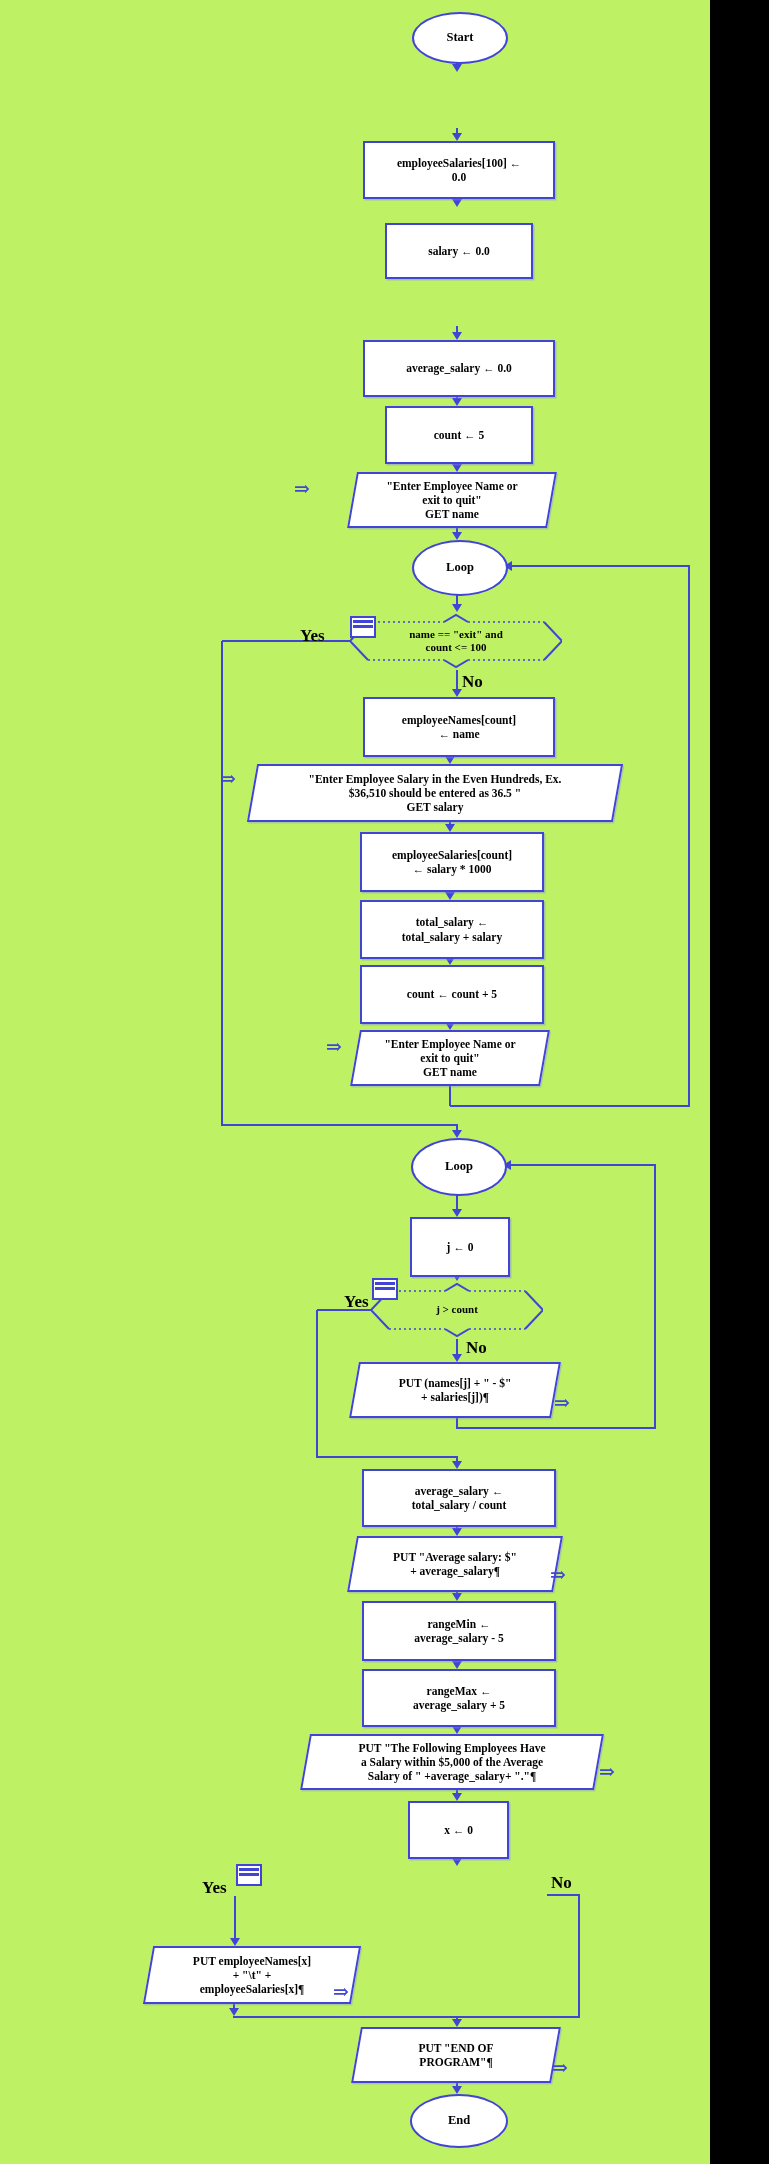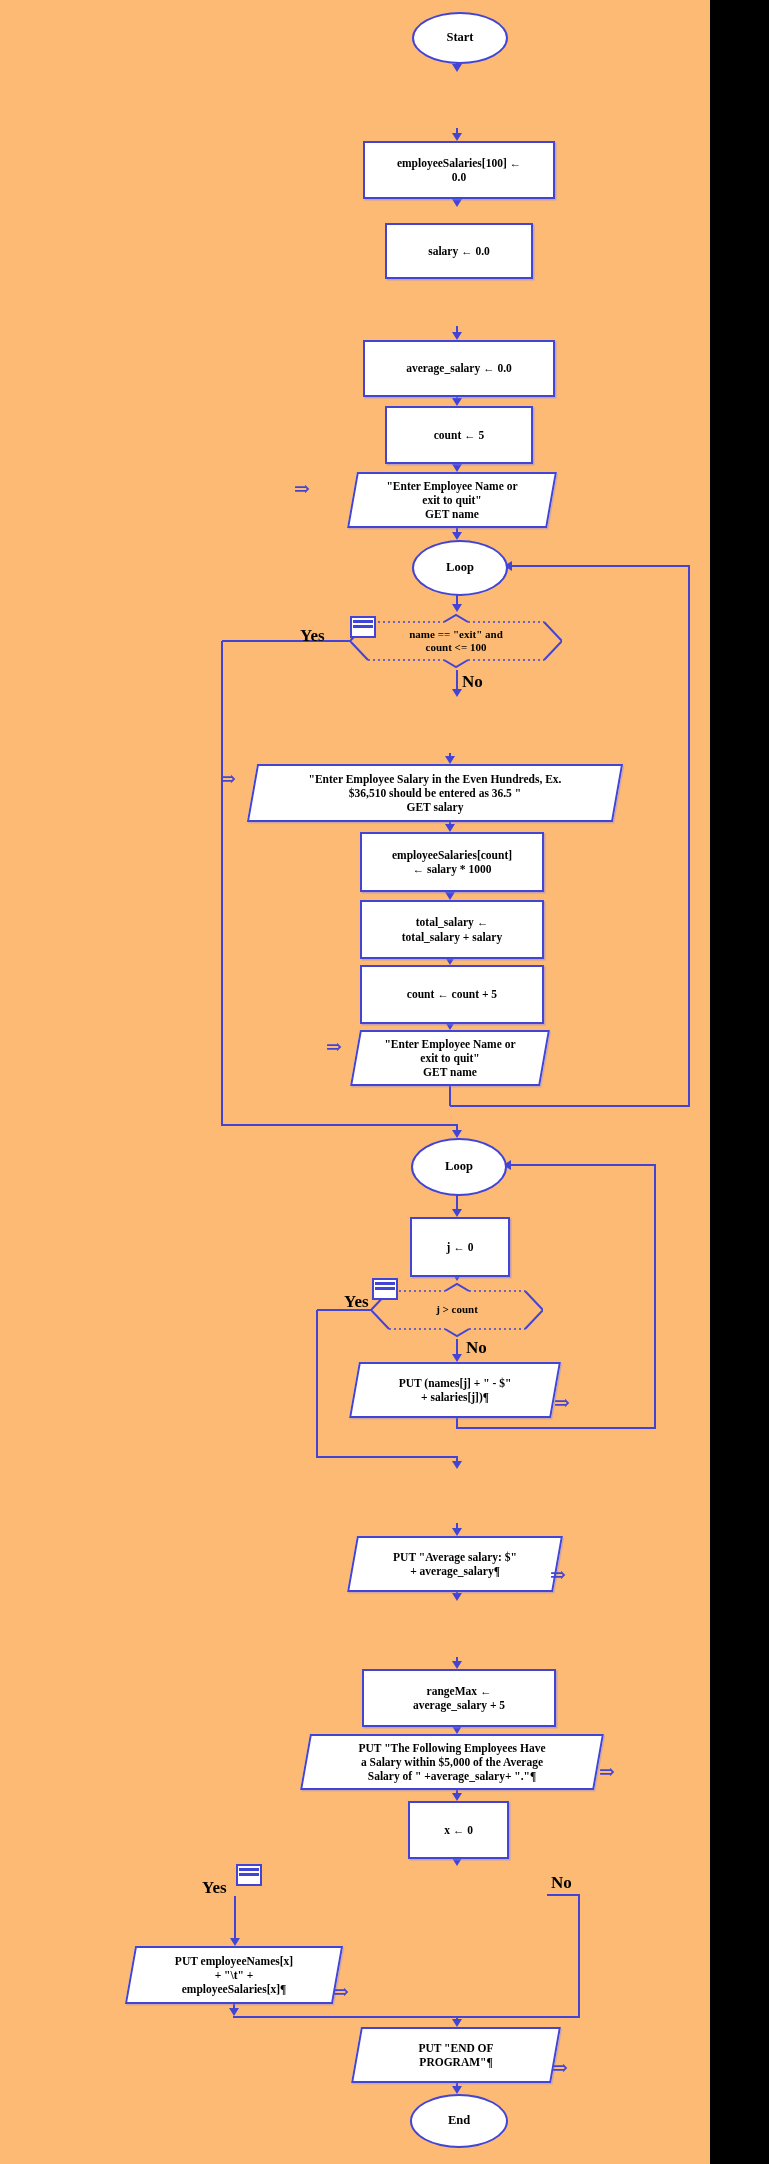--- a/index.html
+++ b/index.html
@@ -1,18 +1,18 @@
 <!DOCTYPE html>
 <html style="--blue: #4244d6;"><head>
 <meta charset="utf-8">
 <style>
   :root { --blue:#4244d6; }
   html,body { margin:0; padding:0; background:#ffffff; }
   .canvas {
-    position:relative; width:769px; height:2164px; background:#fdba74; overflow:hidden;
+    position:relative; width:769px; height:2164px; background:#bef264; overflow:hidden;
     font-family:"Liberation Serif","DejaVu Serif",serif;
   }
   .strip { position:absolute; top:0; right:0; width:59px; height:2164px; background:#000; }
   .node { position:absolute; z-index:2; display:flex; align-items:center; justify-content:center; }
   .box  { background:#fff; border:2px solid var(--blue); box-shadow:1.5px 1.5px 0 rgba(130,130,235,.45); }
   .oval { background:#fff; border:2px solid var(--blue); border-radius:50%; }
   .txt  { white-space:pre-line; text-align:center; font-weight:bold; font-size:11.5px; line-height:1.22; color:#000; }
   .oval .txt { font-size:12.5px; }
   .io .shape { position:absolute; left:0; top:0; right:0; bottom:0; background:#fff; border:2px solid var(--blue);
                transform:skewX(-10deg); box-shadow:1.5px 1.5px 0 rgba(130,130,235,.35); }
@@ -72,20 +72,24 @@
 
   <div class="node decision" style="left:350px;top:612px;width:212px;height:58px">
     <svg viewBox="0 0 212 58">
       <path d="M18,10 H94 M118,10 H194 M18,48 H94 M118,48 H194" fill="none" stroke="#4244d6" stroke-width="1.4" stroke-dasharray="2 3"></path>
       <path d="M18,10 L0,29 L18,48 M194,10 L212,29 L194,48 M94,10 L106,3 L118,10 M94,48 L106,55 L118,48" fill="none" stroke="#4244d6" stroke-width="2"></path>
     </svg>
     <span class="txt">name == "exit" and
 count &lt;= 100</span>
     </div>
 
+  <div class="node box" style="left:363px;top:697px;width:188px;height:56px">
+    <span class="txt">employeeNames[count]
+← name</span>
+    </div>
 
   <div class="node io" style="left:252px;top:764px;width:366px;height:58px">
     <span class="shape"></span>
     <span class="txt">"Enter Employee Salary in the Even Hundreds, Ex.
 $36,510 should be entered as 36.5 "
 GET salary</span>
     </div>
 
   <div class="node box" style="left:360px;top:832px;width:180px;height:56px">
     <span class="txt">employeeSalaries[count]
@@ -123,46 +127,54 @@
     </svg>
     <span class="txt">j &gt; count</span>
     </div>
 
   <div class="node io" style="left:354px;top:1362px;width:202px;height:56px">
     <span class="shape"></span>
     <span class="txt">PUT (names[j] + " - $"
 + salaries[j])¶</span>
     </div>
 
+  <div class="node box" style="left:362px;top:1469px;width:190px;height:54px">
+    <span class="txt">average_salary ←
+total_salary / count</span>
+    </div>
 
   <div class="node io" style="left:352px;top:1536px;width:206px;height:56px">
     <span class="shape"></span>
     <span class="txt">PUT "Average salary: $"
 + average_salary¶</span>
     </div>
 
+  <div class="node box" style="left:362px;top:1601px;width:190px;height:56px">
+    <span class="txt">rangeMin ←
+average_salary - 5</span>
+    </div>
 
   <div class="node box" style="left:362px;top:1669px;width:190px;height:54px">
     <span class="txt">rangeMax ←
 average_salary + 5</span>
     </div>
 
   <div class="node io" style="left:305px;top:1734px;width:294px;height:56px">
     <span class="shape"></span>
     <span class="txt">PUT "The Following Employees Have
 a Salary within $5,000 of the Average
 Salary of " +average_salary+ "."¶</span>
     </div>
 
   <div class="node box" style="left:408px;top:1801px;width:97px;height:54px">
     <span class="txt">x ← 0</span>
     </div>
 
 
-  <div class="node io" style="left:130px;top:1946px;width:208px;height:58px">
+  <div class="node io" style="left:148px;top:1946px;width:208px;height:58px">
     <span class="shape"></span>
     <span class="txt">PUT employeeNames[x]
 + "\t" +
 employeeSalaries[x]¶</span>
     </div>
 
   <div class="node io" style="left:356px;top:2027px;width:200px;height:56px">
     <span class="shape"></span>
     <span class="txt">PUT "END OF
 PROGRAM"¶</span>

